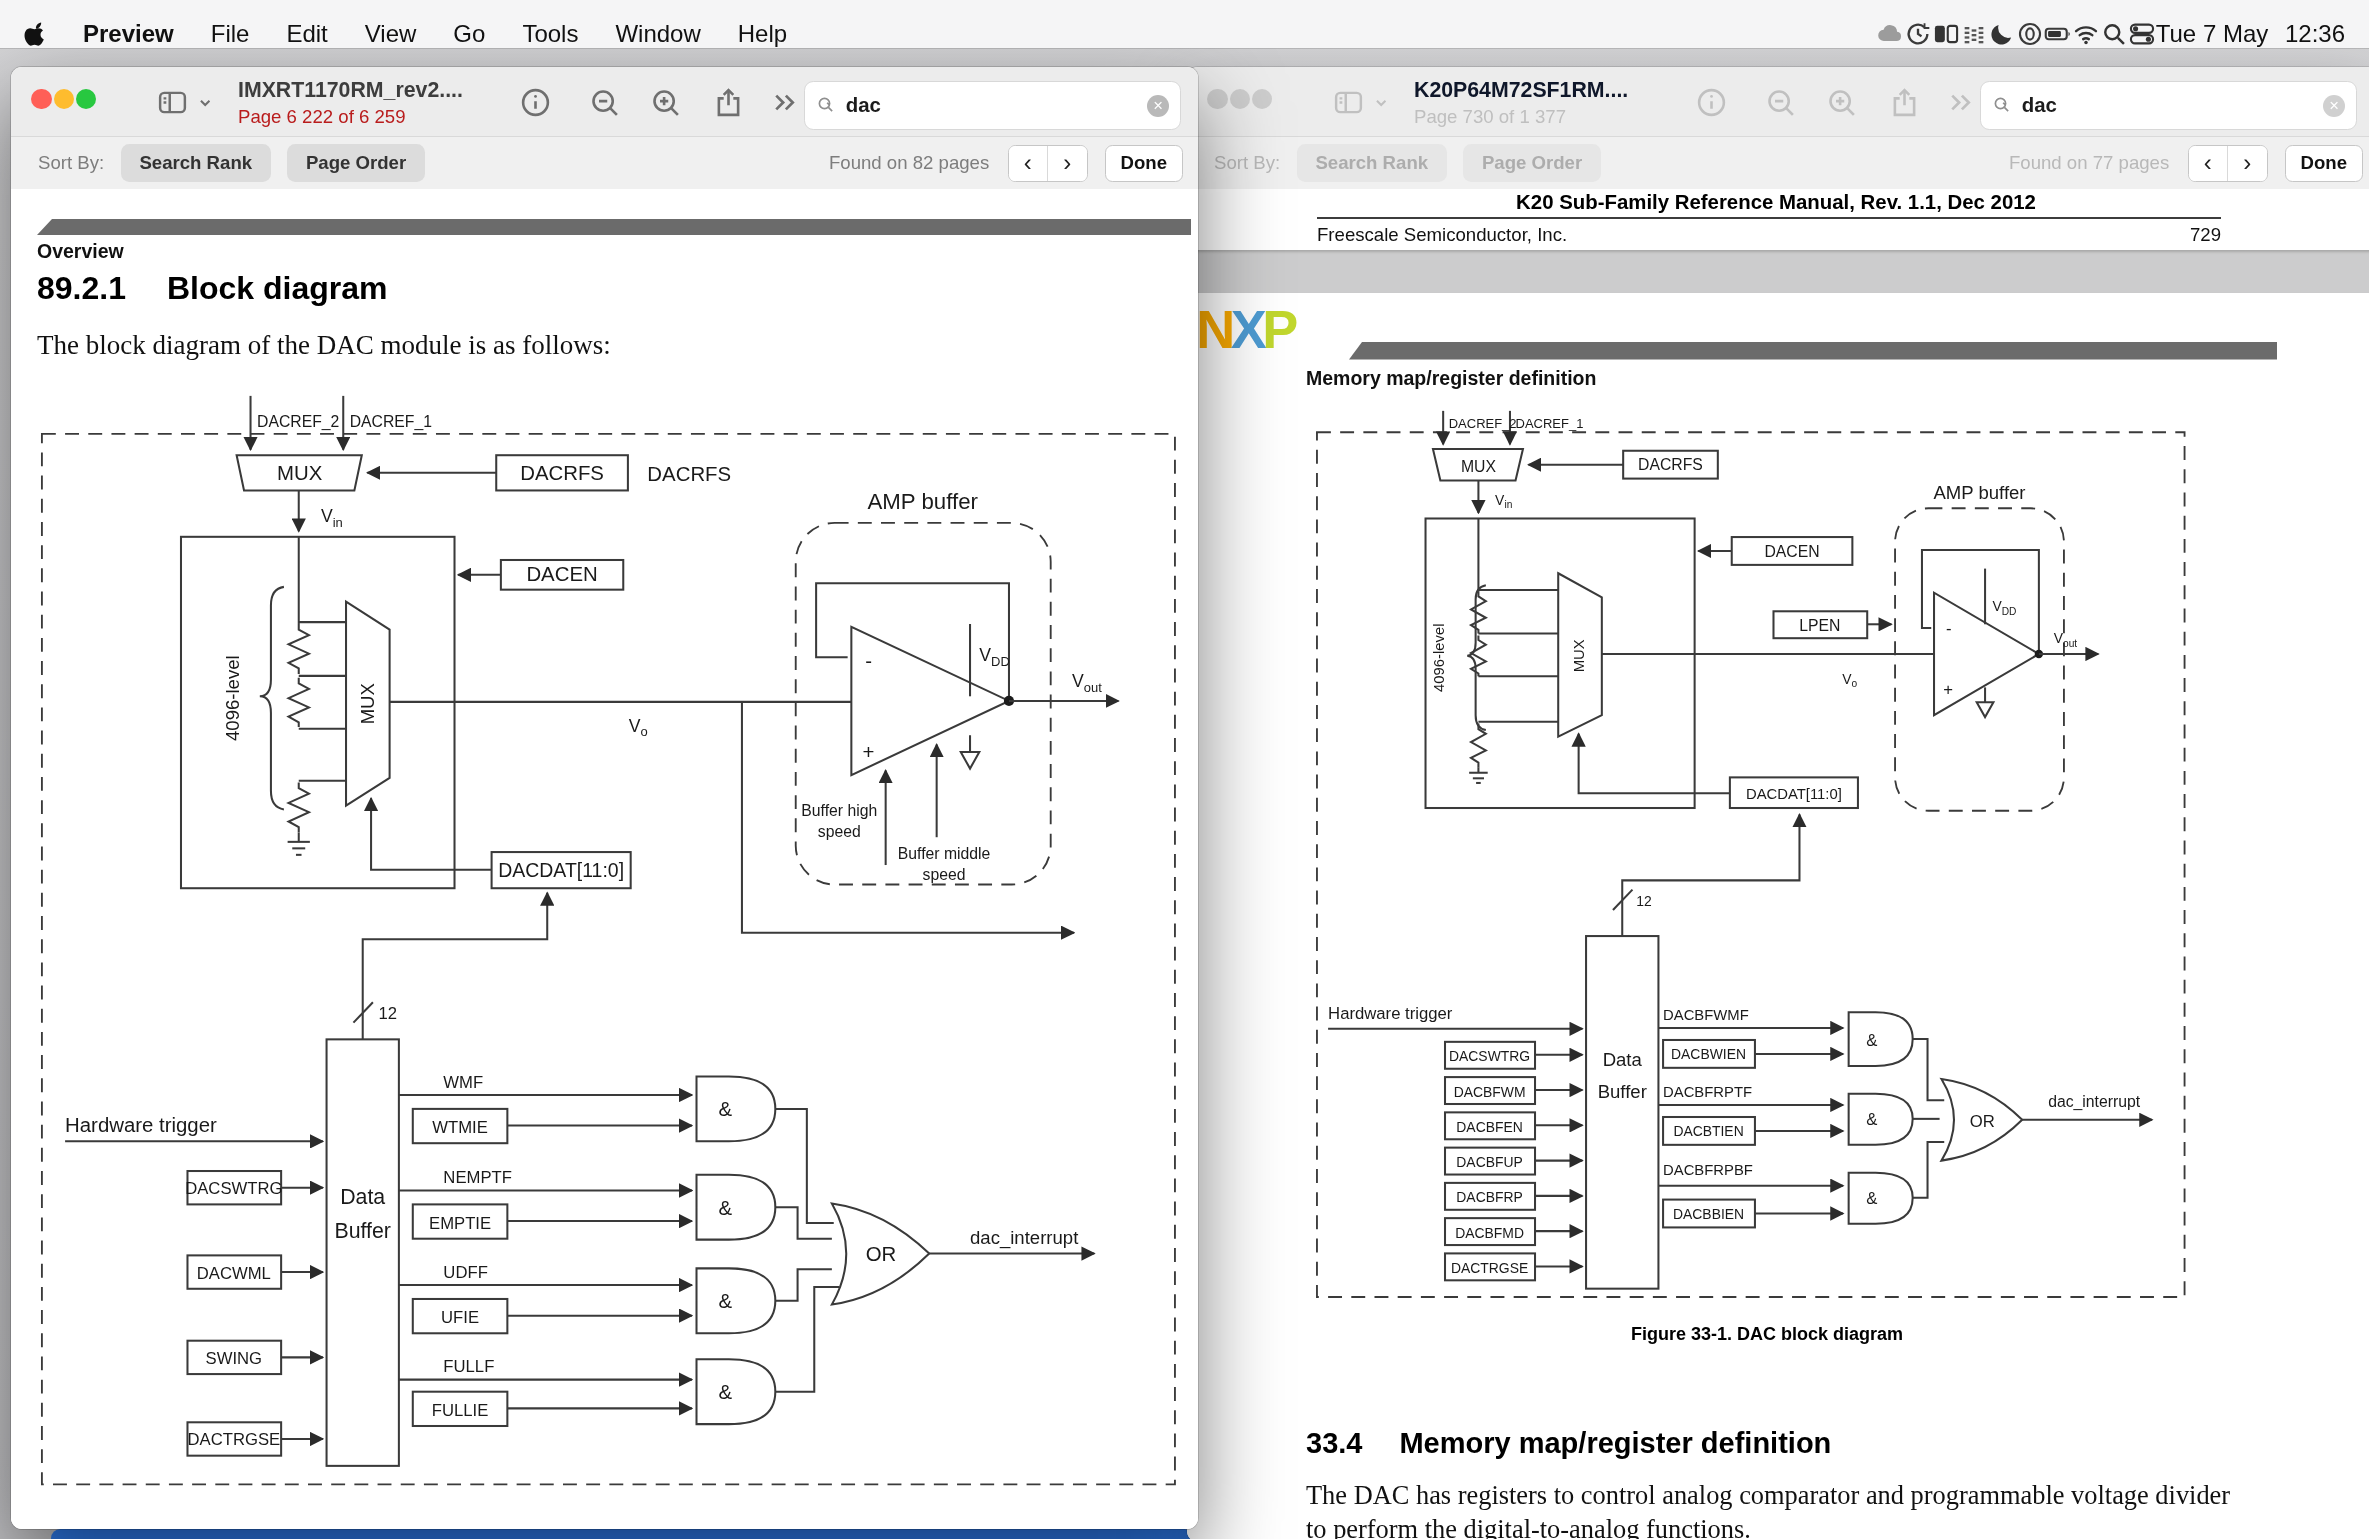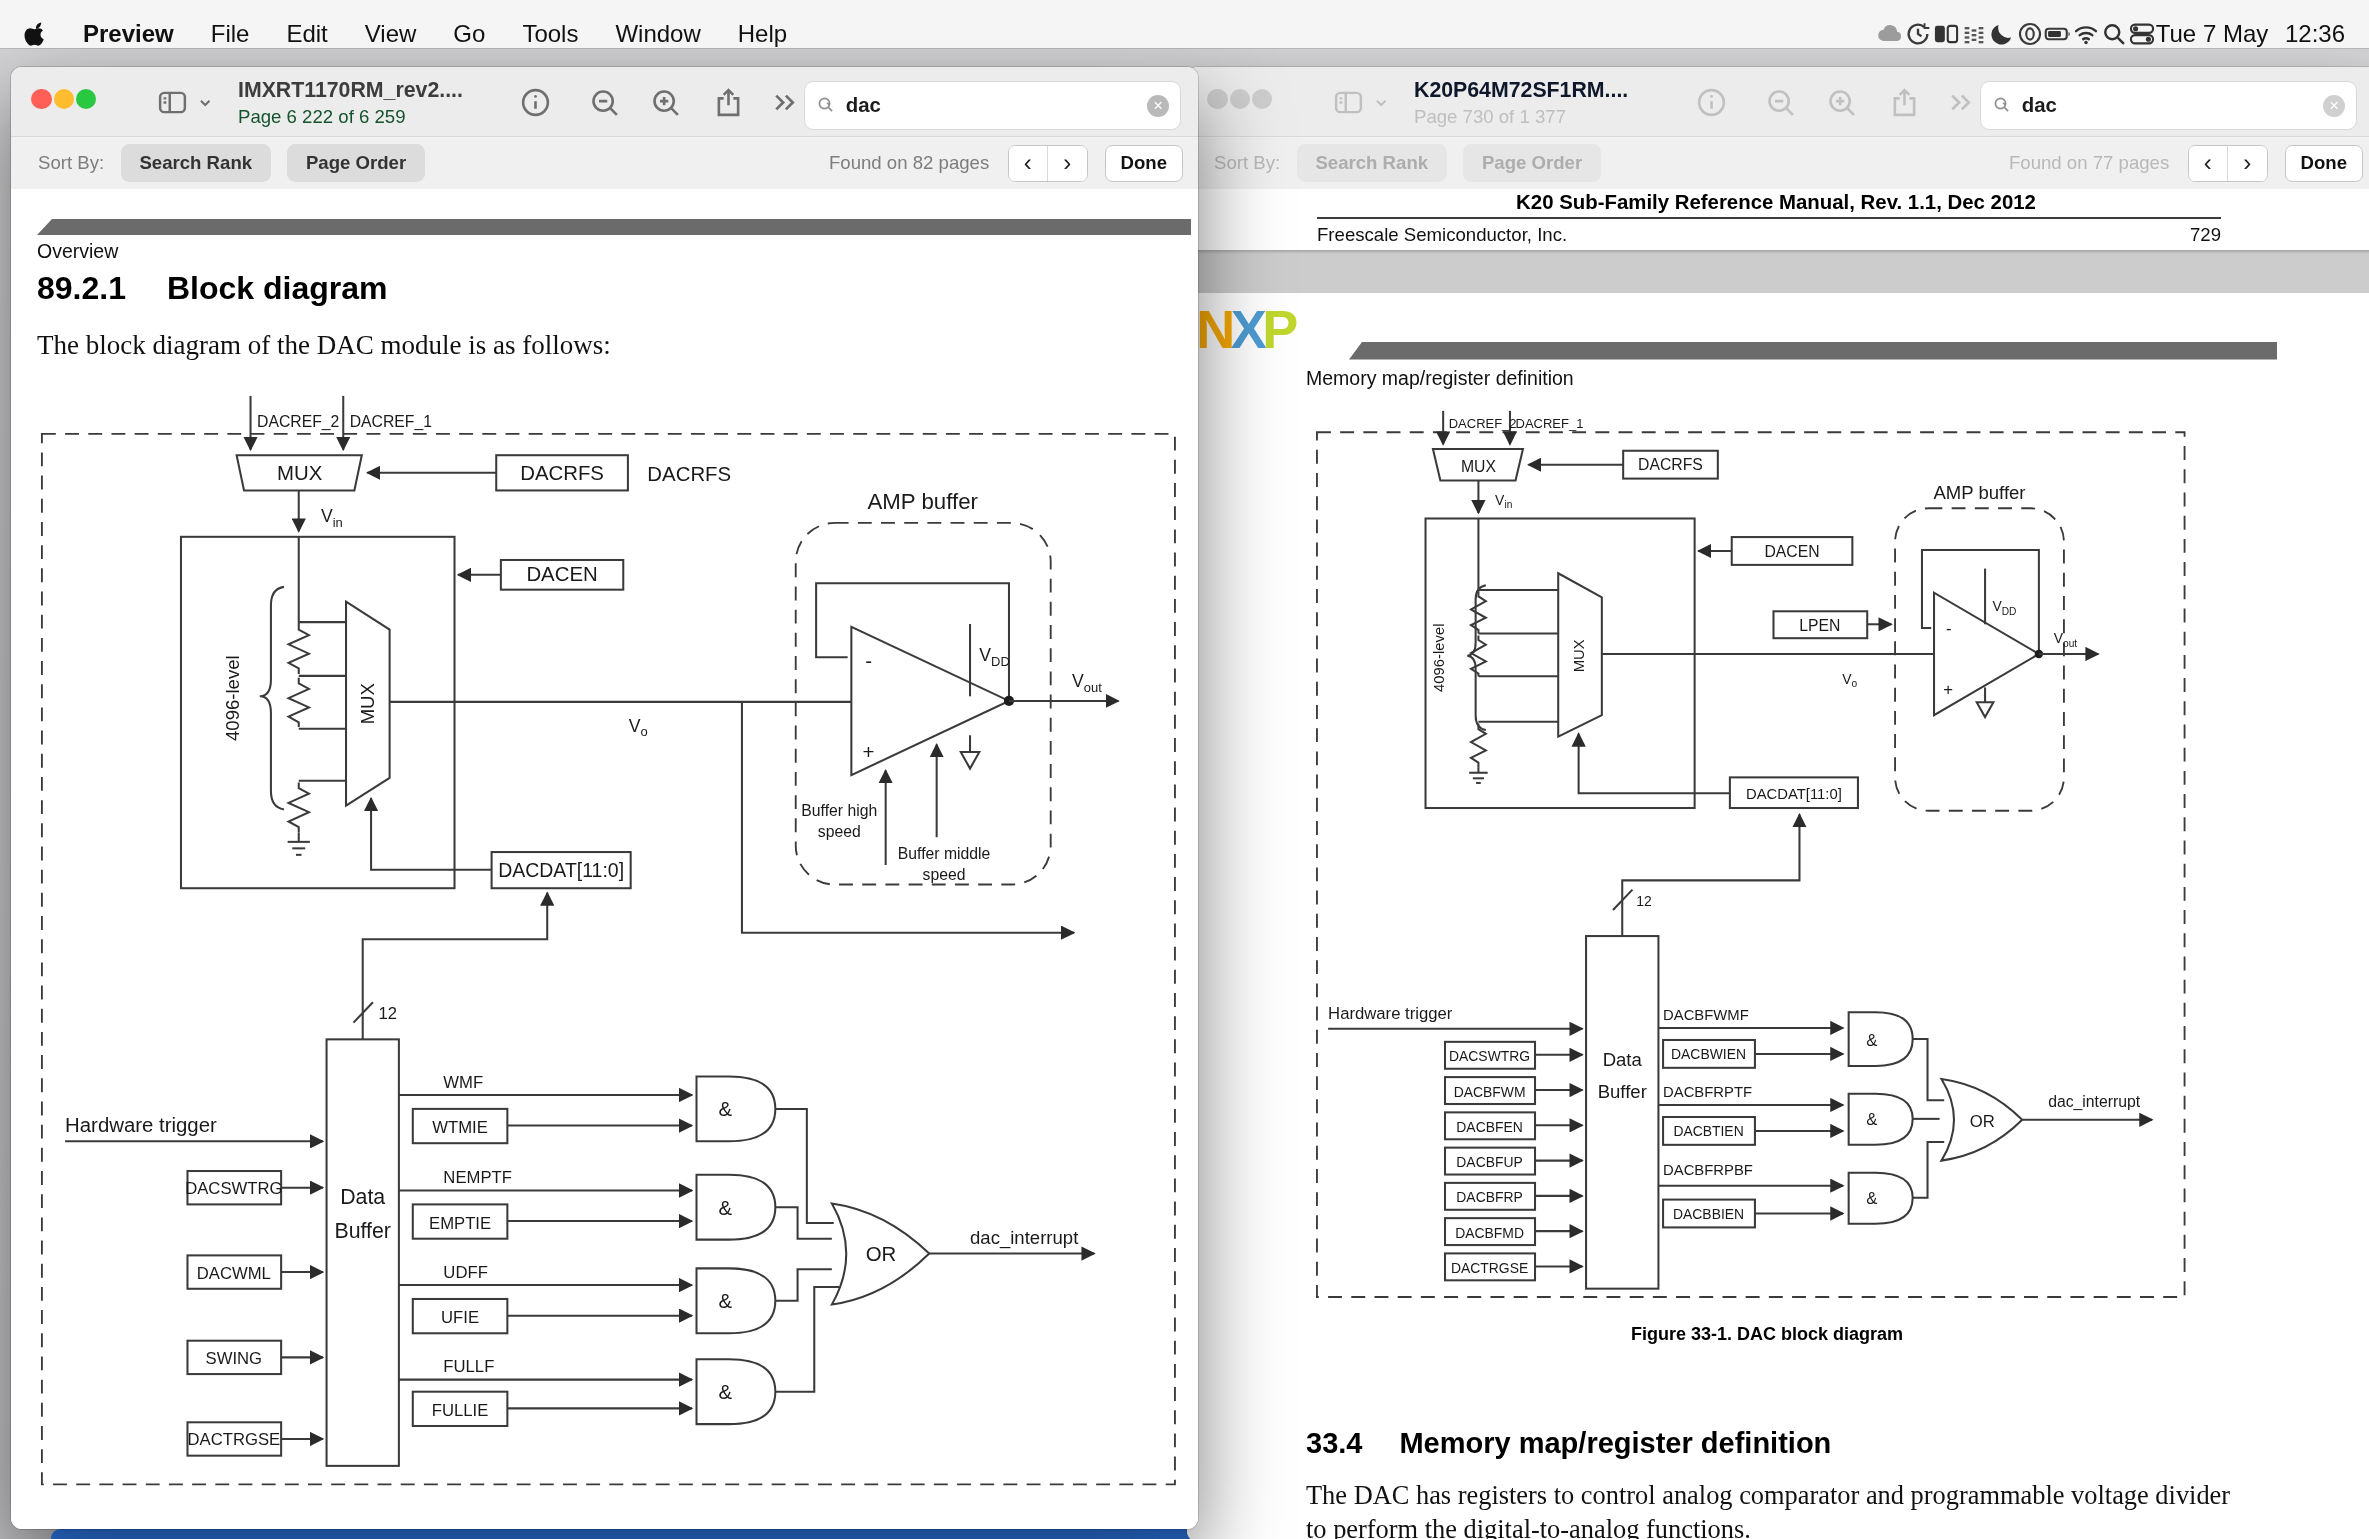--- a/index.html
+++ b/index.html
@@ -25,21 +25,21 @@
   .titlebar{position:relative;height:69px;background:#ececec;border-bottom:0.9px solid #d9d9d9;}
   .tl{position:absolute;top:22px;width:20.4px;height:20.4px;border-radius:50%;}
   .tl.red{left:20.4px;background:#ff5f57;}
   .tl.yellow{left:43px;background:#febc2e;}
   .tl.green{left:65px;background:#28c840;}
   .inactive .tl{background:#cdcdcd!important;}
   .tbtn{position:absolute;top:18.6px;width:33px;height:33px;color:#6f6f6f;background:none;border:none;padding:0;}
   .tbtn svg{width:100%;height:100%;}
   .inactive .tbtn{color:#c0c0c0;}
   .win-title{position:absolute;left:227px;top:11px;font-size:21.3px;font-weight:700;color:#3d3d3d;white-space:nowrap;}
-  .win-sub{position:absolute;left:227px;top:39px;font-size:18.6px;color:#14532d;white-space:nowrap;}
+  .win-sub{position:absolute;left:227px;top:39px;font-size:18.6px;color:#b91c1c;white-space:nowrap;}
   .inactive .win-title{color:#0f172a;}
   .inactive .win-sub{color:#bfbfbf;}
   .searchfield{position:absolute;left:793px;top:14px;width:377px;height:49px;border-radius:9.3px;
                background:#fff;border:1.4px solid #d8d8d8;display:flex;align-items:center;padding:0 11px;gap:7.4px;box-sizing:border-box;}
   .searchfield input{flex:1;border:none;outline:none;background:transparent;font-size:20.4px;font-weight:600;color:#1c1c1c;
                      font-family:"Liberation Sans",sans-serif;min-width:0;}
   .clearbtn{width:22px;height:22px;border-radius:50%;background:#b9b9b9;color:#fff;font-size:16.7px;line-height:22px;
             text-align:center;border:none;padding:0;flex:none;}
   .inactive .clearbtn{background:#d0d0d0;}
 
@@ -55,21 +55,21 @@
   .pager{display:flex;border:1.4px solid #c6c6c6;border-radius:7.4px;overflow:hidden;margin-right:16.7px;background:#fff;}
   .pager button{width:39px;height:35px;font-size:24px;color:#222;background:#fff;border:none;padding:0;line-height:32px;}
   .pager button:first-child{border-right:1.4px solid #d9d9d9;}
   .donebtn{font-size:18.6px;font-weight:700;color:#111;background:#fff;border:1.4px solid #c6c6c6;border-radius:7.4px;
            padding:6.5px 15px;font-family:"Liberation Sans",sans-serif;}
 
   .content{position:absolute;left:0;right:0;top:122px;bottom:0;background:#fff;}
 
   
   .banner{position:absolute;background:#6b6b6b;}
-  .runhead{position:absolute;font-size:19.5px;font-weight:400;color:#111;}
+  .runhead{position:absolute;font-size:19.5px;font-weight:700;color:#111;}
   .headline{position:absolute;display:flex;gap:41px;font-size:32px;font-weight:700;color:#000;}
   .serif{font-family:"Liberation Serif",serif;color:#111;}
   .figcap{position:absolute;text-align:center;font-size:18px;font-weight:700;color:#000;}
 
   
   .p729-title{position:absolute;top:1.9px;left:0;width:1178px;text-align:center;font-size:20.4px;font-weight:700;color:#000;}
   .p729-rule{position:absolute;top:28px;left:130px;width:904px;height:1.9px;background:#3c3c3c;}
   .p729-foot{position:absolute;top:35px;left:130px;width:904px;display:flex;justify-content:space-between;font-size:18.6px;color:#111;}
   .pagegap{position:absolute;top:61px;left:0;right:0;height:43px;background:#cccccd;box-shadow:inset 0 1.9px 2.8px rgba(0,0,0,.18);}
   .nxp{position:absolute;top:113px;left:9.3px;font-size:54px;font-weight:900;letter-spacing:-4.6px;line-height:1;}

